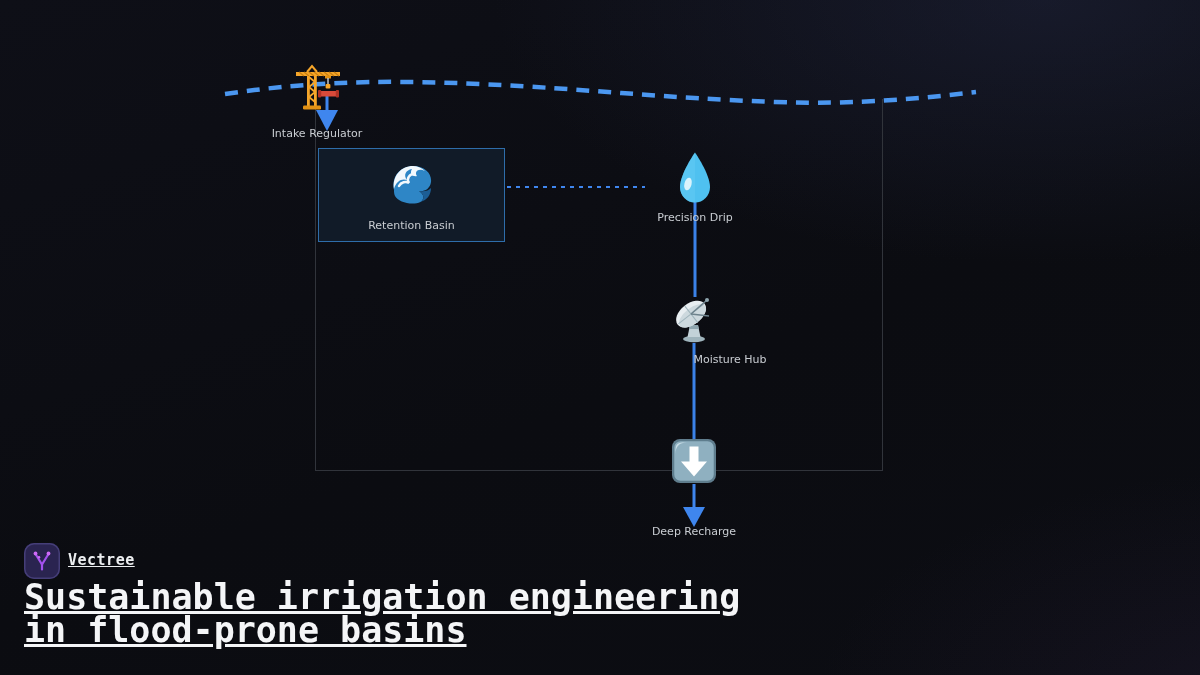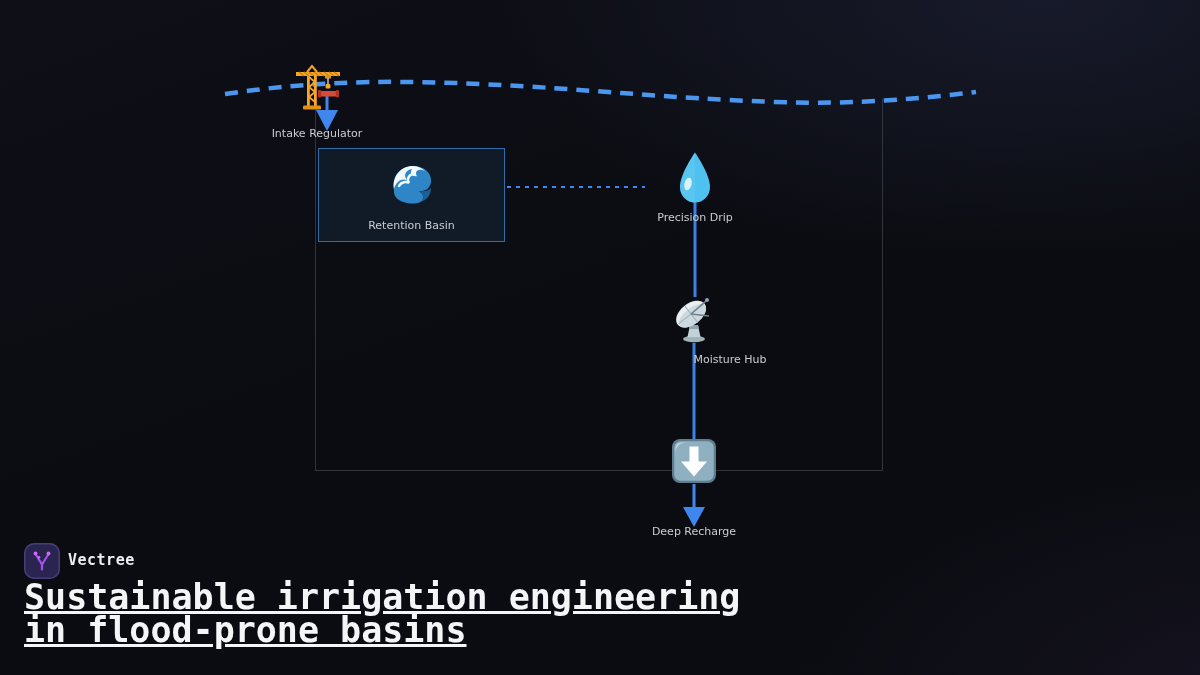--- a/index.html
+++ b/index.html
@@ -27,20 +27,21 @@
     background:#111b28;border:1px solid #2e6daa;box-sizing:border-box;
     display:flex;flex-direction:column;align-items:center;justify-content:space-between;
     padding:13px 0 9px;
     margin-top:7px;
   }
   .ret-box .box-label{font-size:11px;color:#c9cdd2;white-space:nowrap;}
   .logo{position:absolute;left:24px;top:543px;width:36px;height:36px;z-index:5;}
   .brand{
     position:absolute;left:68px;top:551px;z-index:5;color:#eceef0;letter-spacing:.5px;
     font:700 15px "DejaVu Sans Mono","Liberation Mono",monospace;
+    text-decoration:underline;
   }
   .title{
     position:absolute;left:24px;top:581px;width:752px;z-index:5;color:#f4f5f7;
     font:700 35px/0.95 "DejaVu Sans Mono","Liberation Mono",monospace;
     text-decoration:underline;
   }
   .url{
     position:absolute;right:24px;top:624px;z-index:5;color:#74767d;
     font:400 14px "DejaVu Sans Mono","Liberation Mono",monospace;
   }

